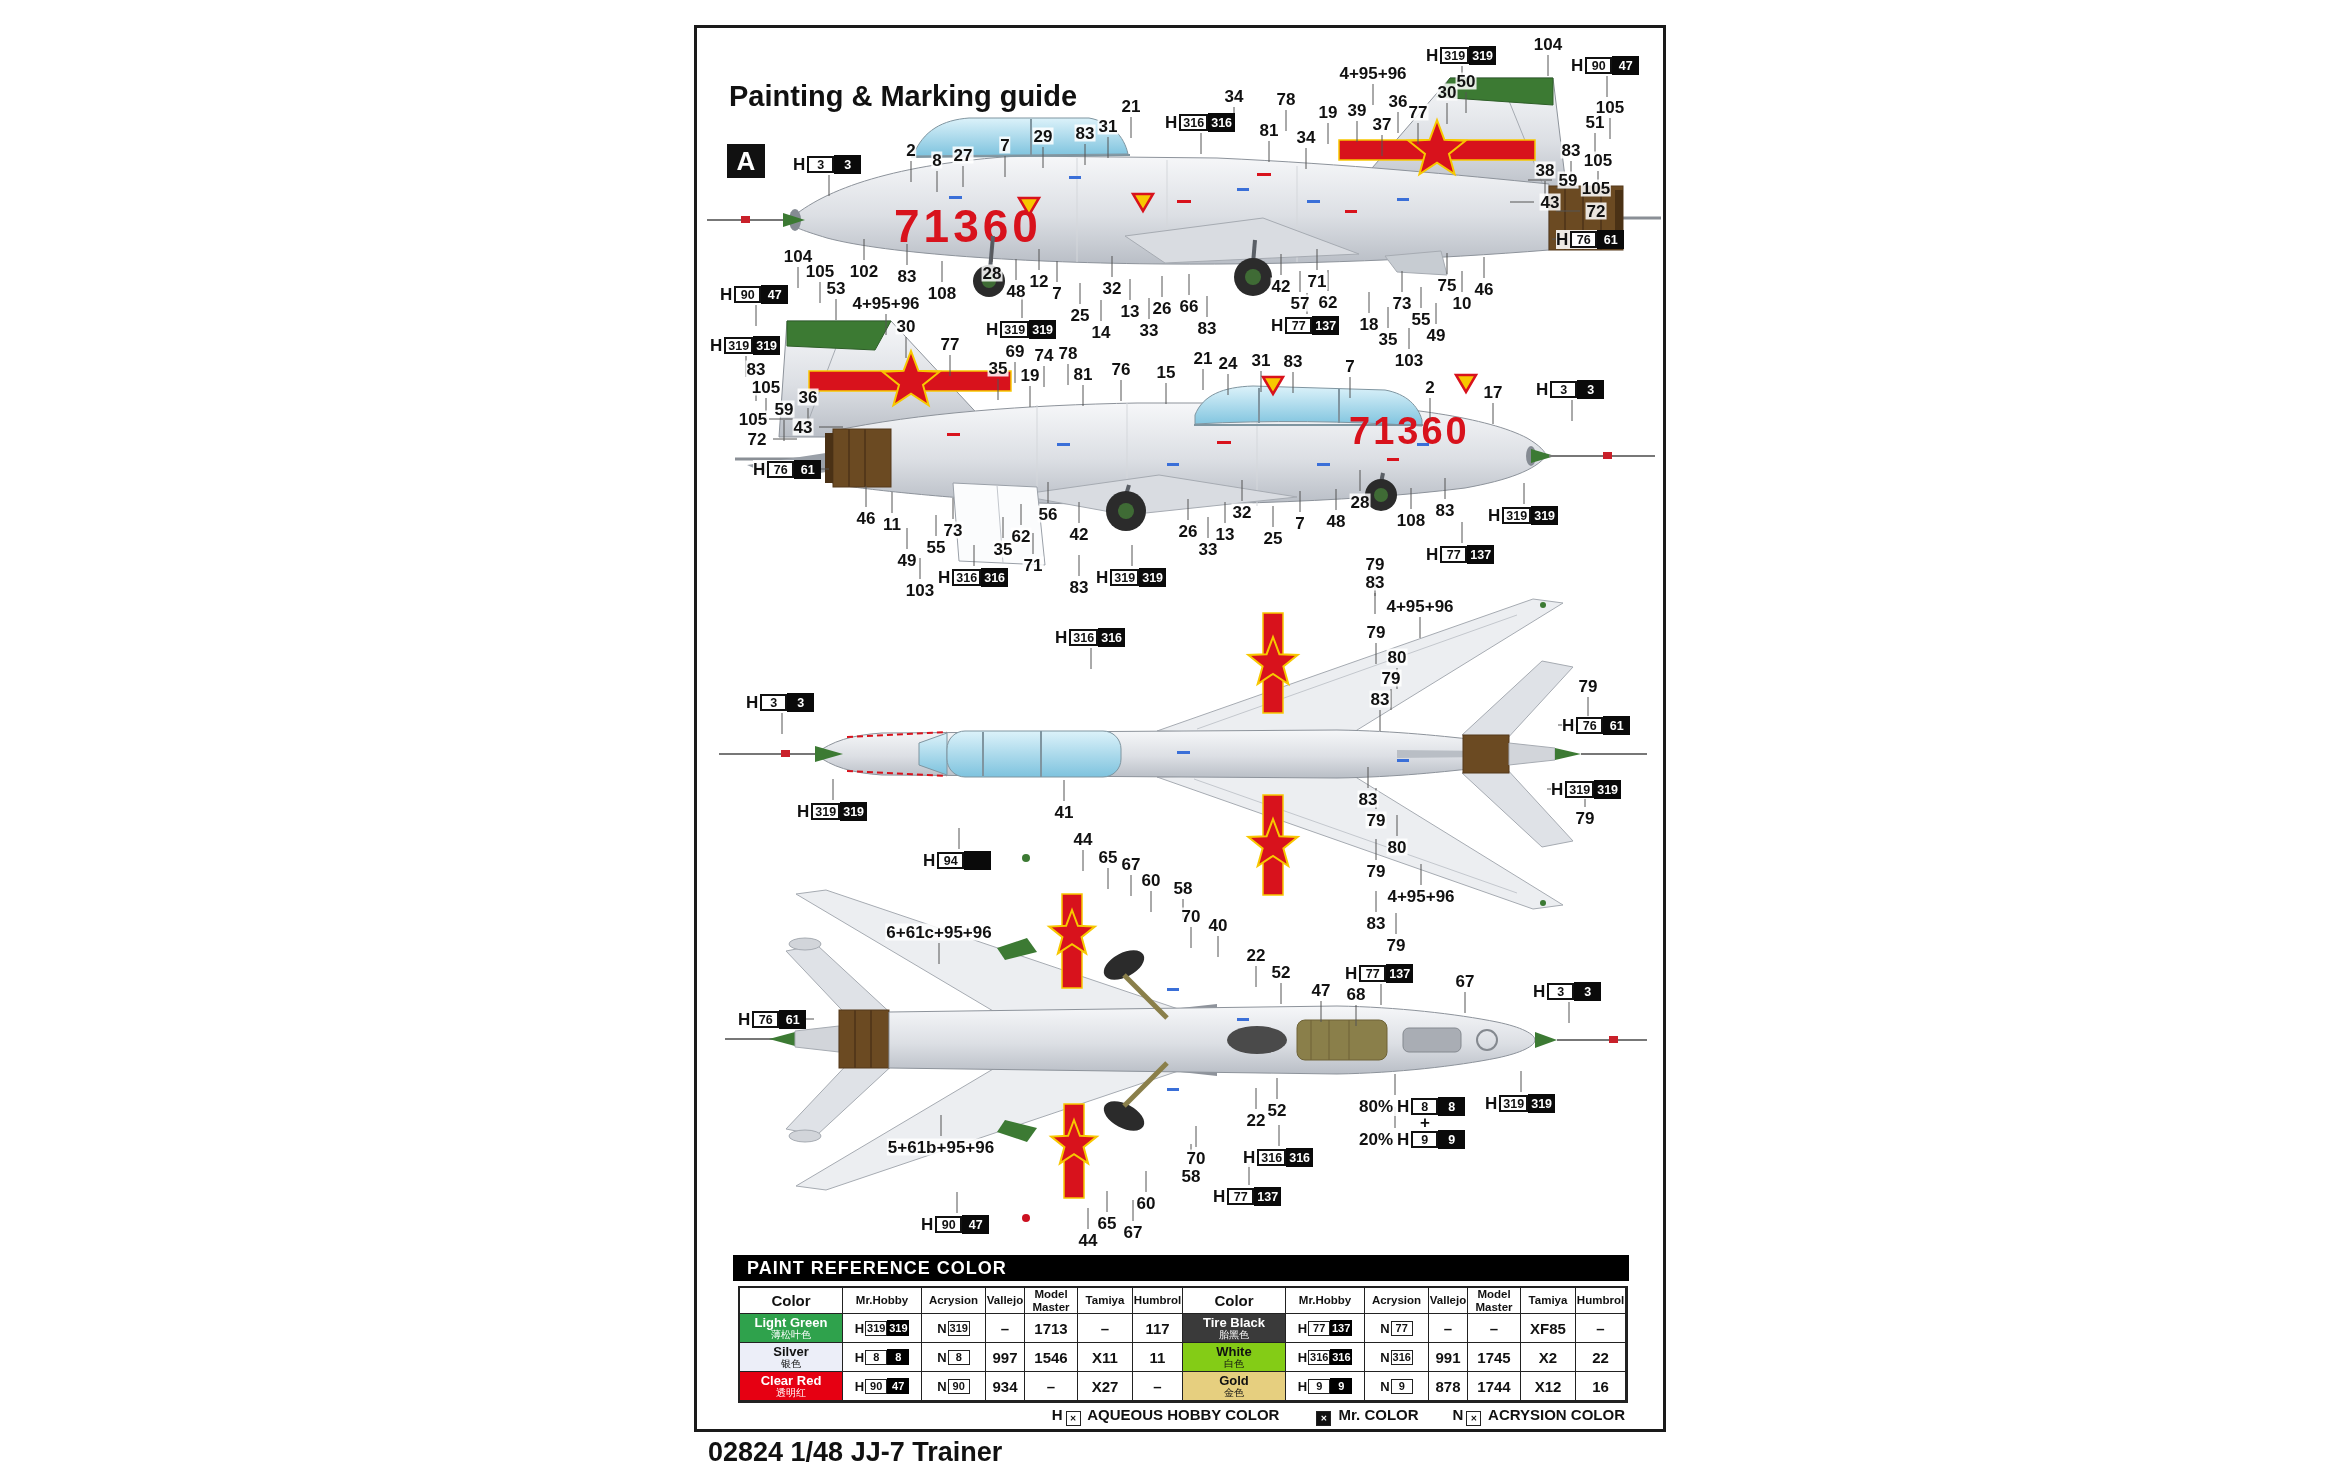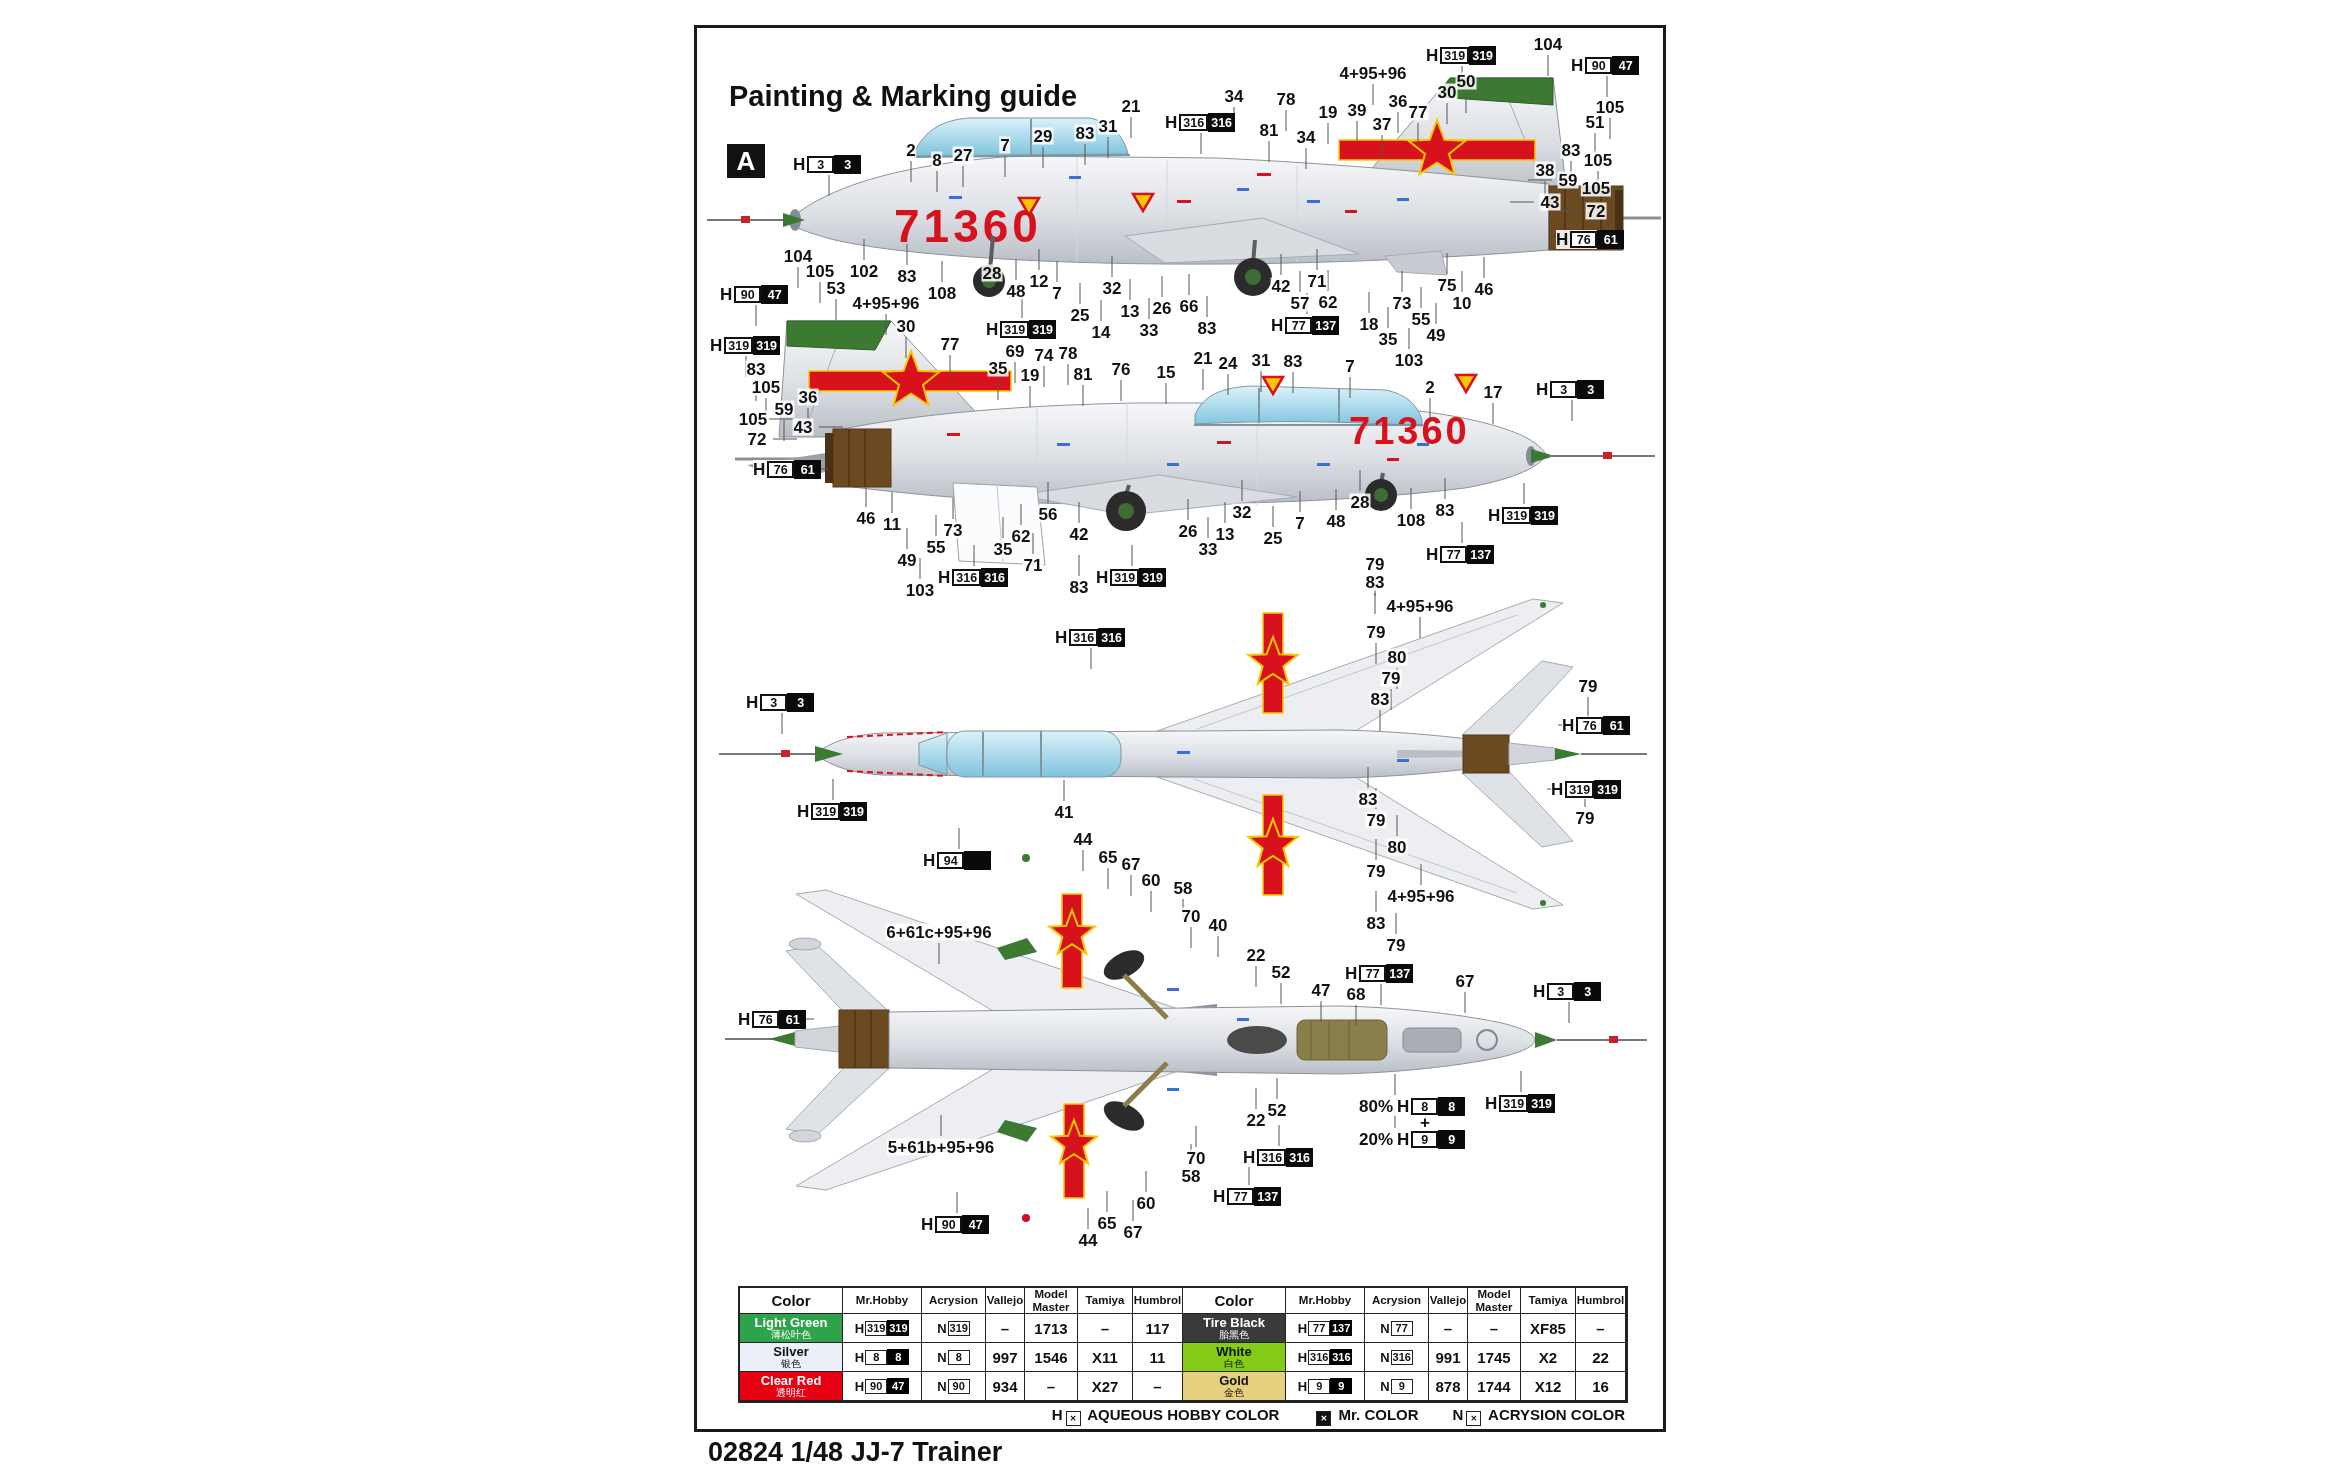--- a/index.html
+++ b/index.html
@@ -722,20 +722,21 @@
           <span class="bb">8</span>
         </div>
         <div class="hbadge" style="left: 662px; top: 1102px;">
           <span class="pfx">20%</span>
           <span class="hl">H</span>
           <span class="wb">9</span>
           <span class="bb">9</span>
         </div>
       </div>
 
+    <div class="ptitle">PAINT  REFERENCE COLOR</div>
     <div class="ptable" id="ptable">
         <div class="cell hcell cname">Color</div>
         <div class="cell hcell">Mr.Hobby</div>
         <div class="cell hcell">Acrysion</div>
         <div class="cell hcell">Vallejo</div>
         <div class="cell hcell">Model<br>Master</div>
         <div class="cell hcell">Tamiya</div>
         <div class="cell hcell">Humbrol</div>
         <div class="cell hcell cname">Color</div>
         <div class="cell hcell">Mr.Hobby</div>

